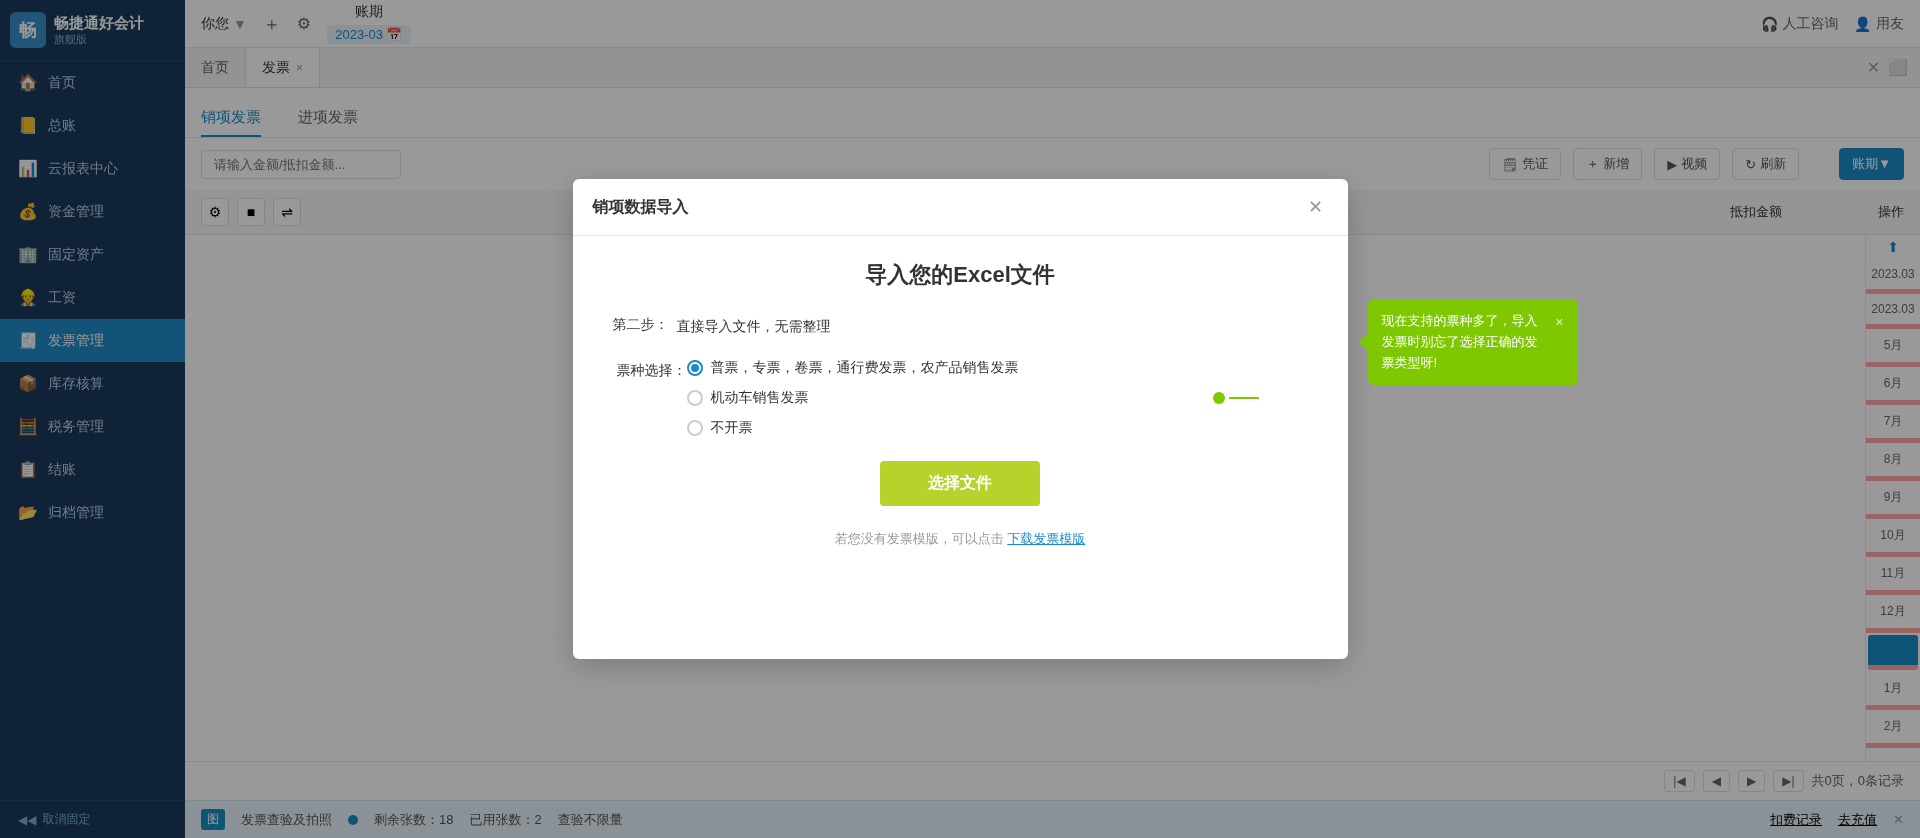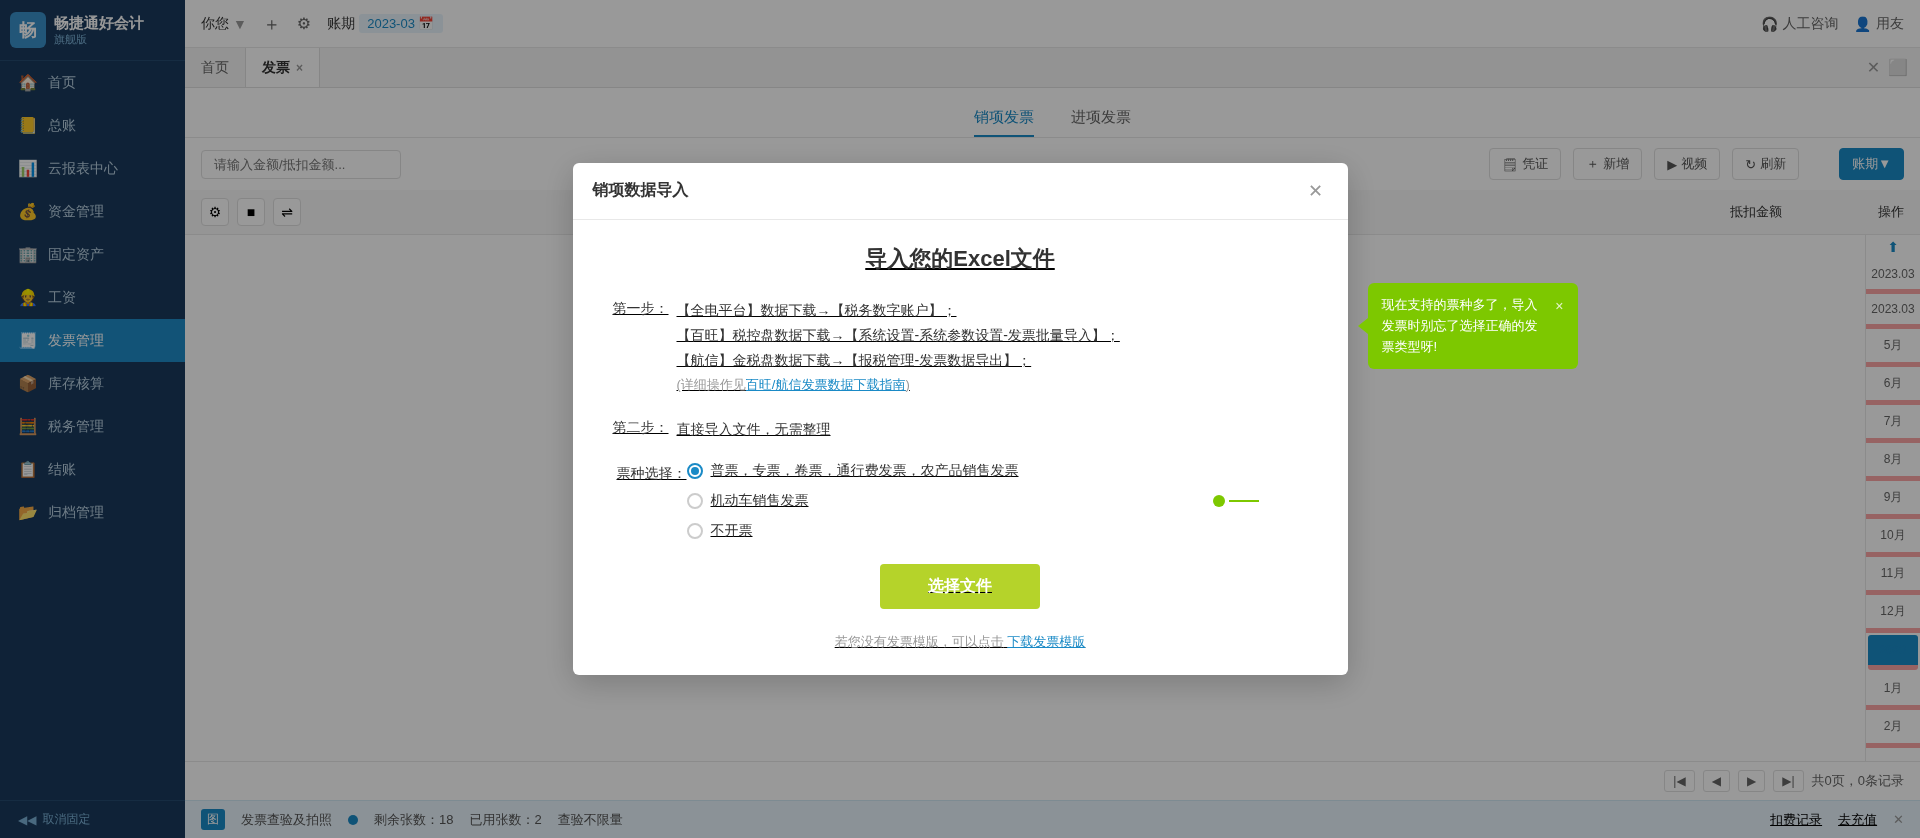--- a/index.html
+++ b/index.html
@@ -25,38 +25,38 @@
 
     
     .main-area { flex: 1; display: flex; flex-direction: column; overflow: hidden; }
 
     
     .topbar { background: #fff; height: 48px; display: flex; align-items: center; padding: 0 16px; gap: 16px; border-bottom: 1px solid #e8e8e8; flex-shrink: 0; }
     .topbar-user { font-size: 14px; color: #333; display: flex; align-items: center; gap: 4px; cursor: pointer; }
     .topbar-dropdown { color: #999; }
     .topbar-add { font-size: 18px; color: #666; cursor: pointer; }
     .topbar-settings { font-size: 16px; color: #666; cursor: pointer; }
-    .topbar-period { font-size: 14px; color: #333; display: flex; align-items: center; gap: 4px; }
+    .topbar-period { font-size: 14px; color: #333; display: flex; align-items: center; gap: 4px; flex-direction: column; }
     .period-badge { background: #e8f4fc; color: #1a8ac6; padding: 2px 8px; border-radius: 3px; font-size: 13px; }
     .topbar-spacer { flex: 1; }
     .topbar-support { display: flex; align-items: center; gap: 4px; color: #666; font-size: 14px; cursor: pointer; }
     .topbar-user-info { display: flex; align-items: center; gap: 4px; color: #666; font-size: 14px; cursor: pointer; }
 
     
     .tabbar { background: #f5f5f5; height: 40px; display: flex; align-items: stretch; border-bottom: 1px solid #e0e0e0; flex-shrink: 0; padding-left: 0; }
     .tab { display: flex; align-items: center; padding: 0 16px; gap: 6px; cursor: pointer; font-size: 14px; color: #666; border-right: 1px solid #e0e0e0; }
-    .tab.active { background: #fff; color: #333; font-weight: 700; }
+    .tab.active { background: #fff; color: #333; font-weight: 400; }
     .tab-close { color: #999; font-size: 12px; cursor: pointer; }
     .tab-spacer { flex: 1; }
 
     
     .content { flex: 1; background: #fff; overflow: hidden; position: relative; display: flex; flex-direction: column; }
 
     
-    .invoice-subtabs { display: flex; padding: 12px 16px 0; gap: 37px; border-bottom: 1px solid #e8e8e8; flex-shrink: 0; justify-content: center; }
+    .invoice-subtabs { display: flex; padding: 12px 16px 0; gap: 37px; border-bottom: 1px solid #e8e8e8; flex-shrink: 0; }
     .invoice-subtab { padding: 8px 0; font-size: 15px; color: #666; cursor: pointer; border-bottom: 2px solid transparent; }
     .invoice-subtab.active { color: #1a8ac6; border-bottom: 2px solid #1a8ac6; font-weight: 500; }
 
     .invoice-toolbar { display: flex; align-items: center; padding: 10px 16px; gap: 12px; flex-shrink: 0; }
     .search-input { border: 1px solid #e0e0e0; border-radius: 4px; padding: 6px 12px; width: 200px; font-size: 13px; color: #999; }
     .toolbar-spacer { flex: 1; }
     .toolbar-btn { display: flex; align-items: center; gap: 4px; padding: 6px 12px; border: 1px solid #e0e0e0; border-radius: 4px; background: #fff; cursor: pointer; font-size: 13px; color: #555; }
     .toolbar-btn.primary { background: #1a8ac6; color: white; border-color: #1a8ac6; margin-left: 28px; }
 
     
@@ -64,21 +64,21 @@
     .action-icon { width: 28px; height: 28px; display: flex; align-items: center; justify-content: center; border: 1px solid #e0e0e0; border-radius: 4px; cursor: pointer; background: #fff; }
 
     
     .overlay { position: fixed; top: 0; left: 0; width: 1920px; height: 838px; background: rgba(0,0,0,0.4); z-index: 100; display: flex; align-items: center; justify-content: center; }
 
     
     .modal { background: #fff; border-radius: 6px; width: 775px; min-height: 480px; position: relative; padding: 0; box-shadow: 0 8px 32px rgba(0,0,0,0.2); }
     .modal-header { padding: 16px 20px; border-bottom: 1px solid #e8e8e8; display: flex; align-items: center; justify-content: space-between; }
     .modal-title { font-size: 16px; font-weight: bold; color: #333; }
     .modal-close { cursor: pointer; font-size: 18px; color: #999; width: 24px; height: 24px; display: flex; align-items: center; justify-content: center; }
-    .modal-body { padding: 24px 40px; text-decoration: underline; }
+    .modal-body { padding: 24px 40px; }
     .modal-main-title { text-align: center; font-size: 22px; font-weight: bold; color: #333; margin-bottom: 24px; }
     .step { margin-bottom: 20px; display: flex; align-items: flex-start; gap: 8px; }
     .step-label { font-size: 14px; color: #333; white-space: nowrap; margin-top: 2px; font-weight: 500; }
     .step-content { font-size: 14px; color: #333; line-height: 1.8; }
     .link-blue { color: #1a8ac6; cursor: pointer; text-decoration: underline; }
     .ticket-select { margin: 16px 4px; }
     .radio-group { display: flex; flex-direction: column; gap: 12px; margin-left: 80px; }
     .radio-item { display: flex; align-items: center; gap: 8px; font-size: 14px; color: #333; cursor: pointer; }
     .radio-circle { width: 16px; height: 16px; border-radius: 50%; border: 2px solid #ccc; display: flex; align-items: center; justify-content: center; }
     .radio-circle.checked { border-color: #1a8ac6; }
@@ -318,31 +318,20 @@
 
 <div class="overlay">
   <div class="modal">
     <div class="modal-header">
       <span class="modal-title">销项数据导入</span>
       <span class="modal-close">✕</span>
     </div>
     <div class="modal-body">
       <div class="modal-main-title">导入您的Excel文件</div>
 
-      <div class="step">
-        <span class="step-label">第一步：</span>
-        <div class="step-content">
-          <div>【全电平台】数据下载→【税务数字账户】；</div>
-          <div>【百旺】税控盘数据下载→【系统设置-系统参数设置-发票批量导入】；</div>
-          <div>【航信】金税盘数据下载→【报税管理-发票数据导出】；</div>
-          <div style="color:#999; font-size:13px;">
-            (详细操作见<span class="link-blue">百旺/航信发票数据下载指南</span>)
-          </div>
-        </div>
-      </div>
 
       <div class="step">
         <span class="step-label">第二步：</span>
         <div class="step-content">
           <span>直接导入文件，无需整理</span>
         </div>
       </div>
 
       <div class="ticket-select">
         <div style="display:flex; align-items:flex-start; gap:0;">

